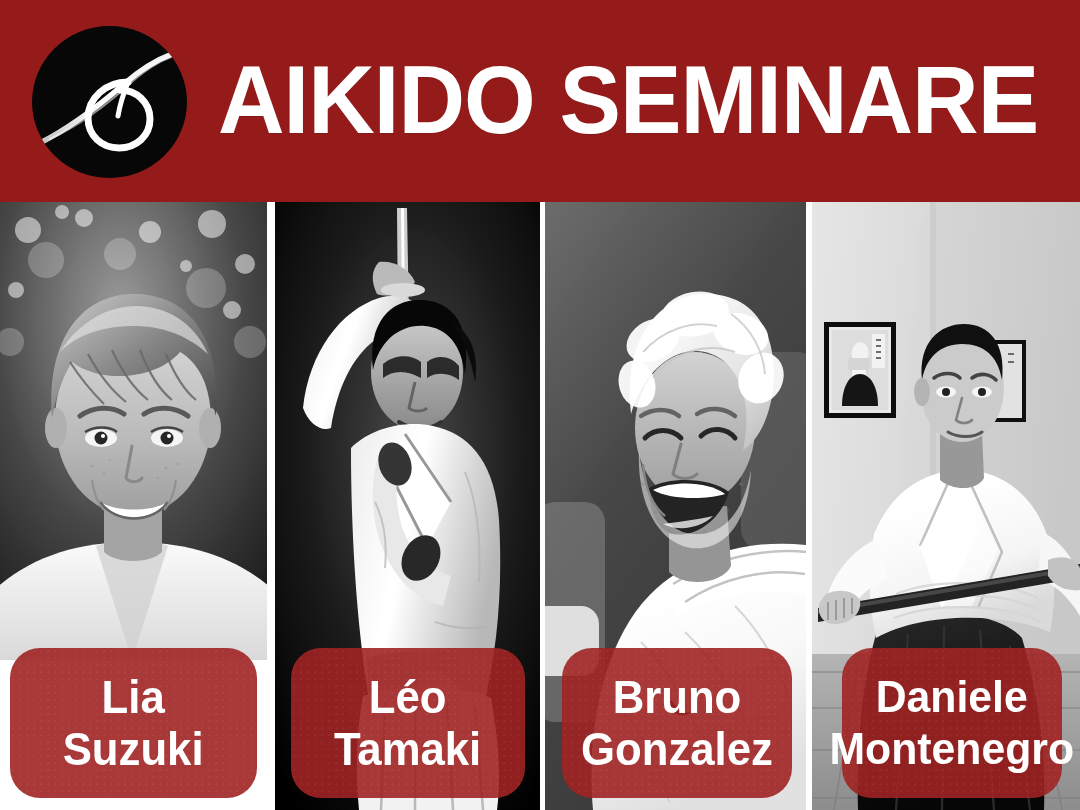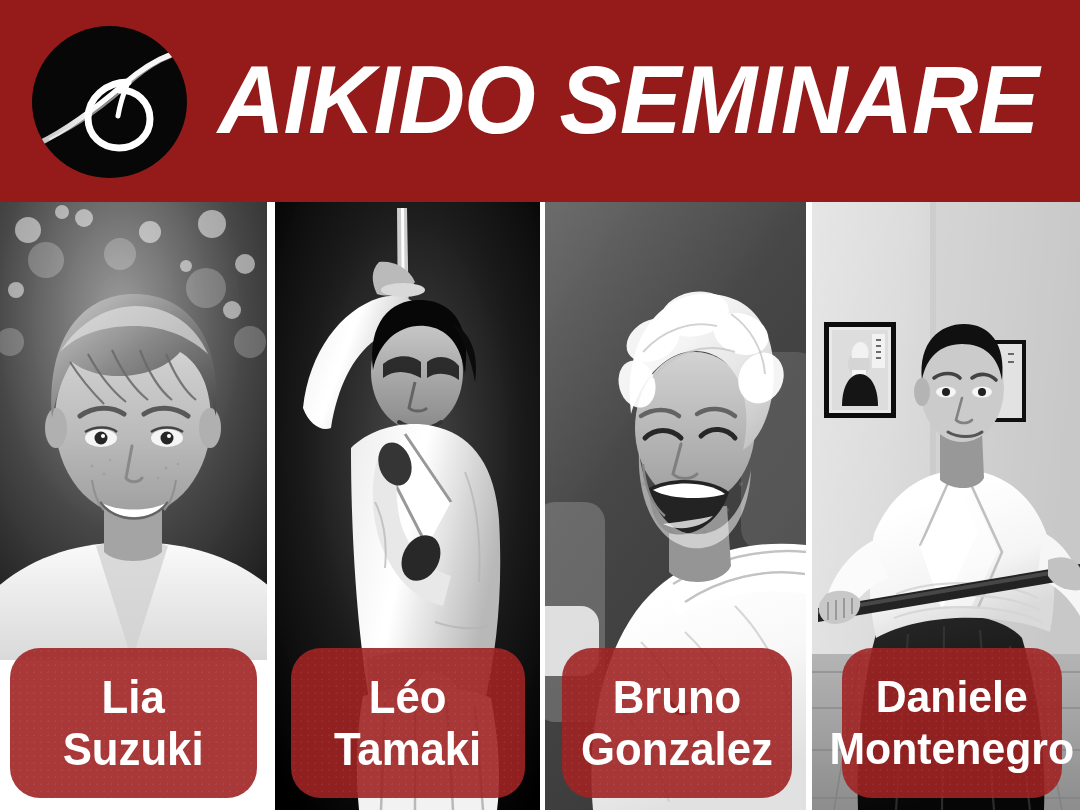--- a/index.html
+++ b/index.html
@@ -15,21 +15,21 @@
     width:1080px; height:810px;
     background:#ffffff;
     overflow:hidden;
   }
 
   
   .header {
     position:absolute; left:0; top:0;
     width:1080px; height:202px;
     background:#951b1b;
-    display:flex; align-items:center;font-style:italic;
+    display:flex; align-items:center;
   }
   .logo-wrap {
     position:absolute; left:32px; top:26px;
     width:155px; height:152px;
   }
   .logo-disc {
     position:absolute; inset:0;
     border-radius:50%;
     background:#070707;
     overflow:hidden;

